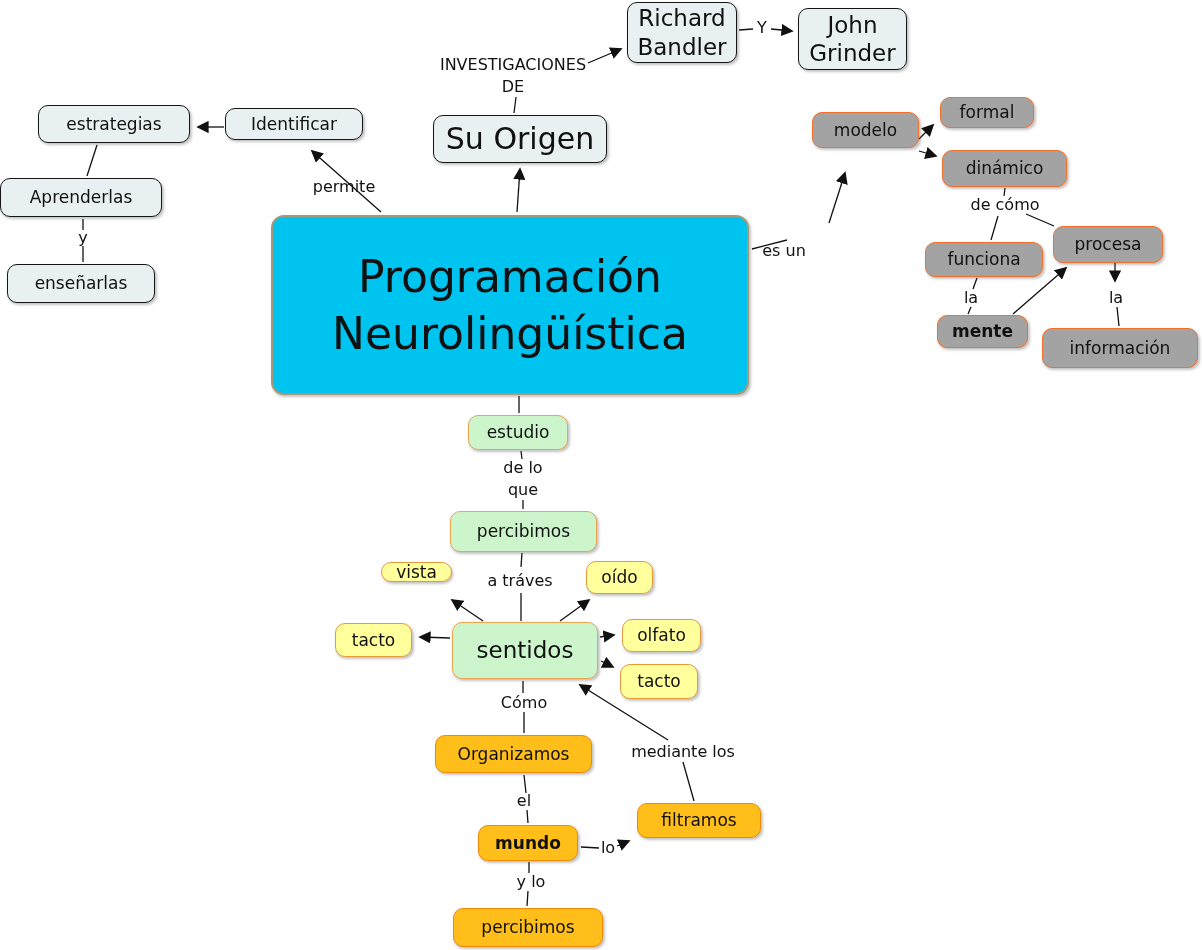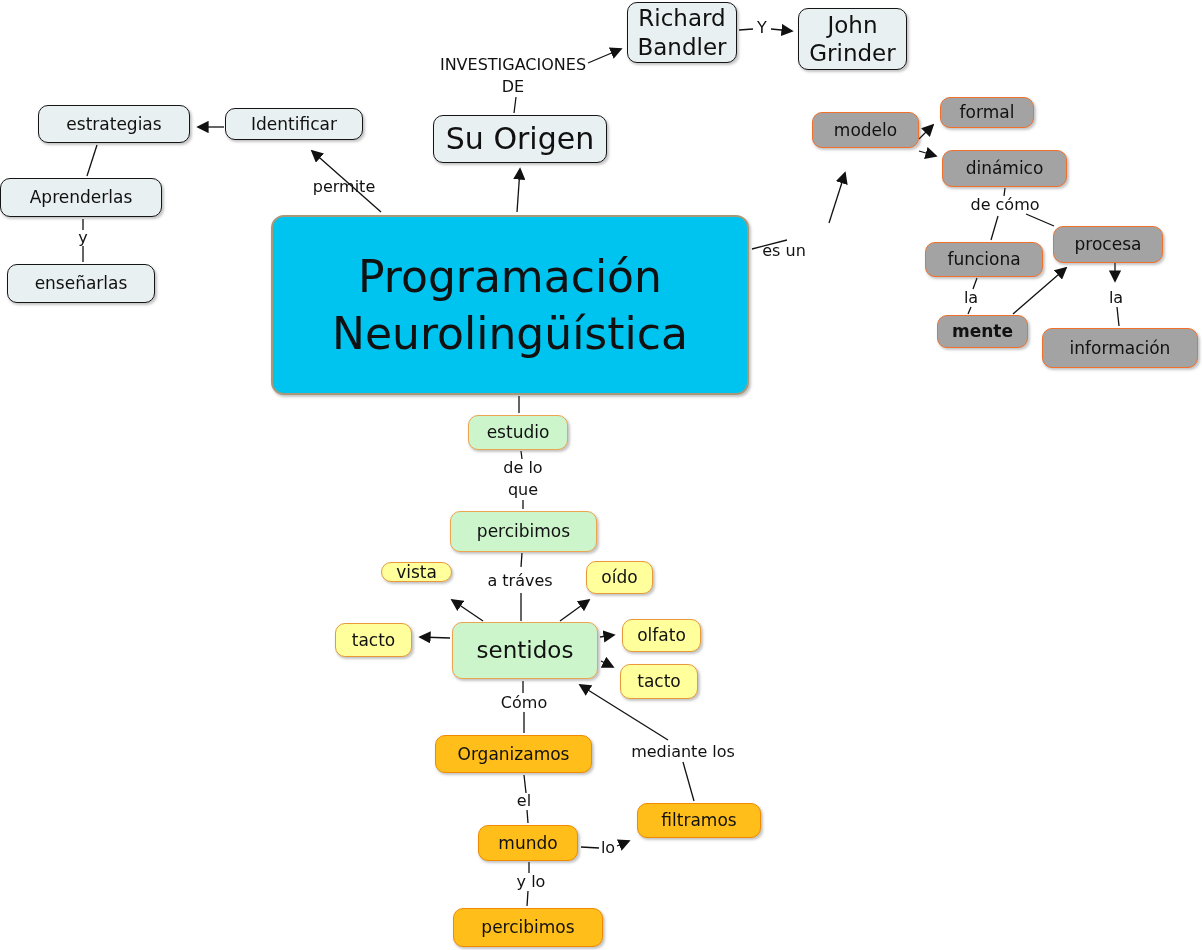--- a/index.html
+++ b/index.html
@@ -111,21 +111,21 @@
   <div class="node gr n-mid" style="left:452px; top:622px; width:146px; height:57px;">sentidos</div>
 
   <div class="node yl" style="left:381px; top:562px; width:71px; height:20px;">vista</div>
   <div class="node yl" style="left:586px; top:561px; width:67px; height:33px;">oído</div>
   <div class="node yl" style="left:335px; top:623px; width:77px; height:34px;">tacto</div>
   <div class="node yl" style="left:622px; top:619px; width:79px; height:33px;">olfato</div>
   <div class="node yl" style="left:620px; top:664px; width:78px; height:35px;">tacto</div>
 
   <div class="node gd" style="left:435px; top:735px; width:157px; height:38px;">Organizamos</div>
   <div class="node gd" style="left:637px; top:803px; width:124px; height:35px;">filtramos</div>
-  <div class="node gd" style="left:478px; top:825px; width:100px; height:36px;">mundo</div>
+  <div class="node gd" style="left:478px; top:825px; width:100px; height:36px;font-weight:bold;">mundo</div>
   <div class="node gd" style="left:453px; top:908px; width:150px; height:39px;">percibimos</div>
 
   <div class="elabel" style="left:513px; top:76px;">
     <span class="l">INVESTIGACIONES</span>
     <span class="l">DE</span>
   </div>
   <div class="elabel" style="left:762px; top:28px;">Y</div>
   <div class="elabel" style="left:344px; top:187px;">permite</div>
   <div class="elabel" style="left:83px; top:238px;">y</div>
   <div class="elabel" style="left:784px; top:235px;margin-top:16px;">es un</div>

